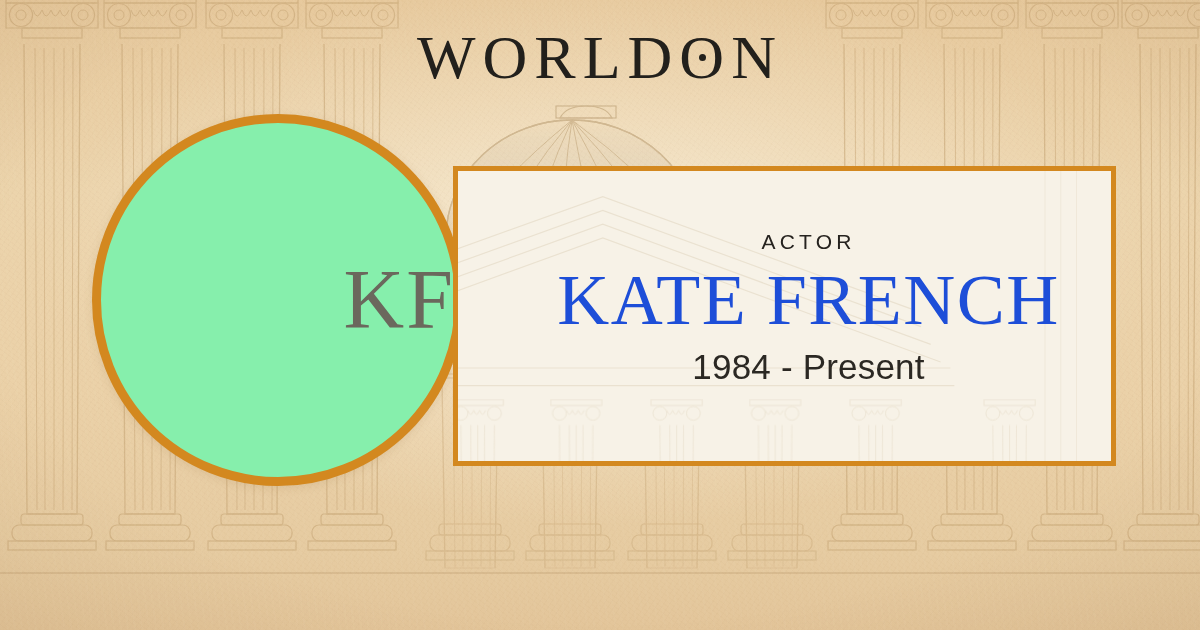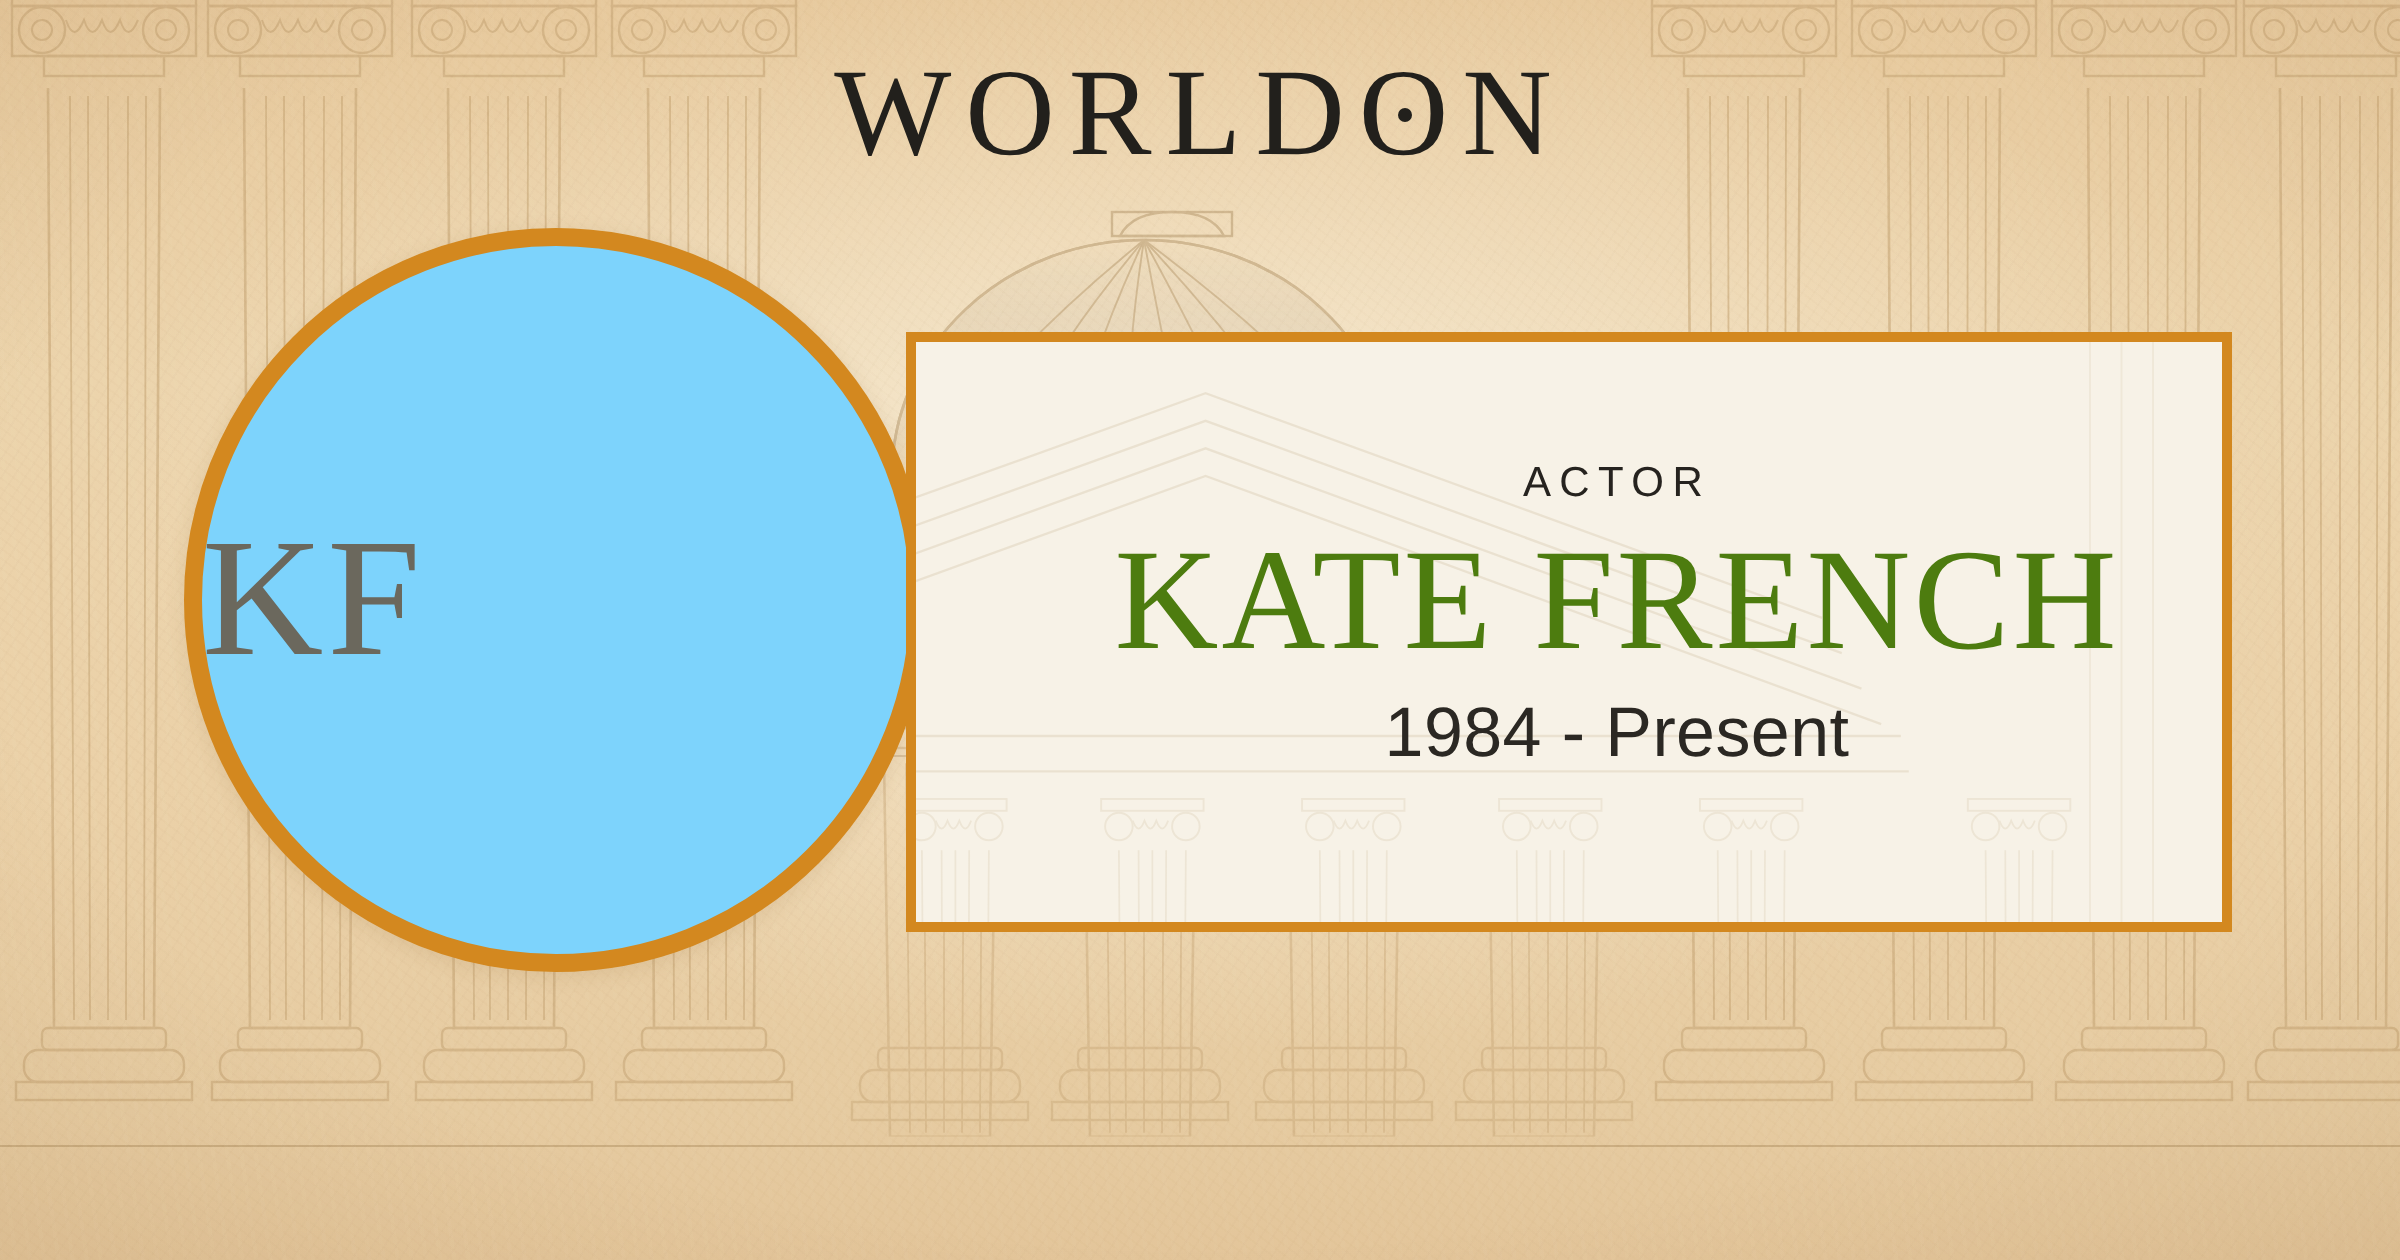--- a/index.html
+++ b/index.html
@@ -104,26 +104,26 @@
   }
 
   
   .avatar {
     position: absolute;
     left: 92px;
     top: 114px;
     width: 372px;
     height: 372px;
     border-radius: 50%;
-    background: #7dd3fc;
+    background: #86efac;
     border: 9px solid #d3881f;
     box-sizing: border-box;
     display: flex;
     align-items: center;
-    justify-content: flex-start;
+    justify-content: flex-end;
     box-shadow: 0 2px 10px rgba(120,80,30,0.12);
   }
   .avatar-initials {
     font-family: "Liberation Serif", serif;
     font-size: 84px;
     letter-spacing: 2px;
     color: #6b685d;
     line-height: 1;
     user-select: none;
   }
@@ -162,21 +162,21 @@
     font-weight: 400;
     letter-spacing: 4.2px;
     color: #26231f;
     margin: 0 0 8px 0;
   }
   .person-name {
     font-family: "Liberation Serif", serif;
     font-size: 72px;
     font-weight: 400;
     letter-spacing: 1.5px;
-    color: #4d7c0f;
+    color: #1d4ed8;
     line-height: 1.08;
     margin: 0 0 4px 0;
     white-space: nowrap;
   }
   .lifespan {
     font-family: "Liberation Sans", sans-serif;
     font-size: 35px;
     font-weight: 400;
     letter-spacing: 0.2px;
     color: #2b2823;

